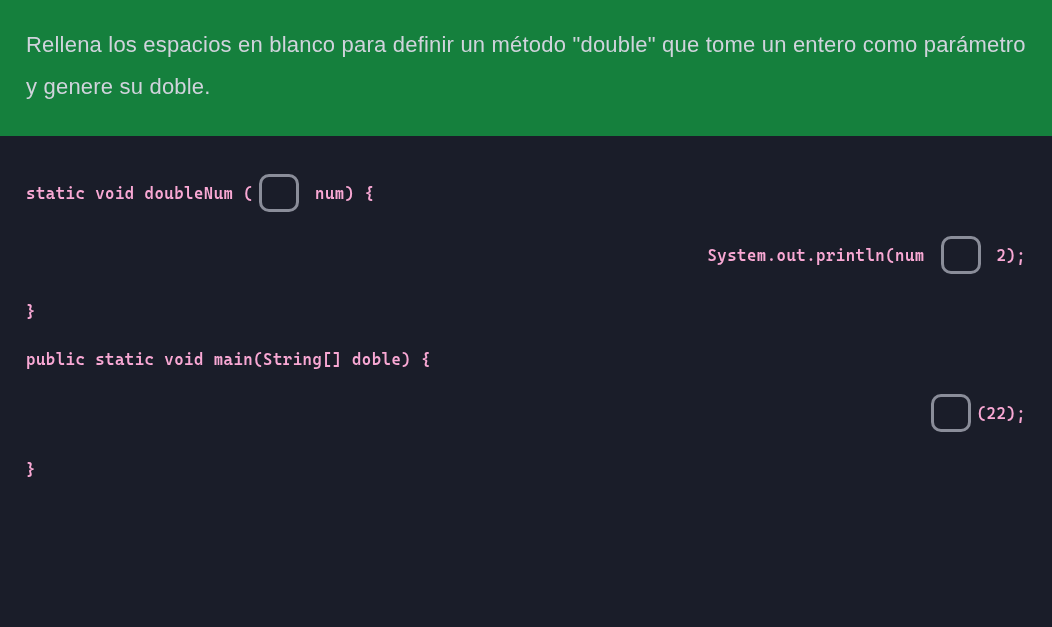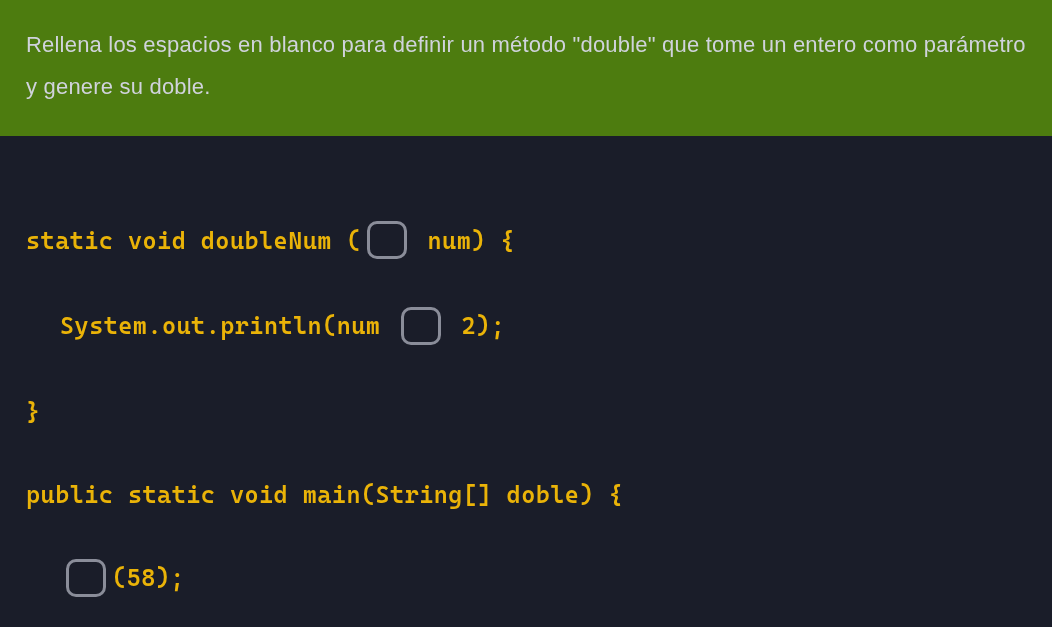--- a/index.html
+++ b/index.html
@@ -8,50 +8,50 @@
       box-sizing: border-box;
     }
     body {
       width: 1052px;
       height: 627px;
       background: #1a1d29;
       font-family: -apple-system, BlinkMacSystemFont, 'Segoe UI', sans-serif;
       overflow: hidden;
     }
     .instruction-area {
-      background: #4d7c0f;
+      background: #15803d;
       padding: 24px 26px 28px 26px;
     }
     .instruction-text {
       color: #d0d3dc;
       font-size: 22px;
       line-height: 1.9;
       font-weight: 400;
       letter-spacing: 0.2px;
     }
     .instruction-para2 {
       margin-top: 42px;
     }
     .code-area {
       background: #1a1d29;
       padding: 40px 26px 20px 26px;
     }
     .code-line {
       font-family: 'Cascadia Code', 'Consolas', 'Menlo', 'Monaco', monospace;
-      font-size: 24px;
+      font-size: 16px;
       font-weight: 600;
-      color: #eab308;
+      color: #f9a8d4;
       line-height: 1.5;
       margin-bottom: 24px;
       letter-spacing: 0.5px;
       white-space: nowrap;
-      margin-top: 47px;
     }
     .code-indent {
       padding-left: 34px;
+      text-align: right;
     }
     .blank-input {
       display: inline-block;
       vertical-align: middle;
       width: 40px;
       height: 38px;
       background: transparent;
       border: 3px solid #8a8d99;
       border-radius: 10px;
       margin: 0 6px;
@@ -73,18 +73,18 @@
   <div class="code-line code-indent">
     <span>System.out.println(num </span><span class="blank-input"></span><span> 2);</span>
   </div>
   <div class="code-line">
     <span>}</span>
   </div>
   <div class="code-line">
     <span>public static void main(String[] doble) {</span>
   </div>
   <div class="code-line code-indent">
-    <span class="blank-input"></span><span>(58);</span>
+    <span class="blank-input"></span><span>(22);</span>
   </div>
   <div class="code-line">
     <span>}</span>
   </div>
 </div>
 
 </body></html>

